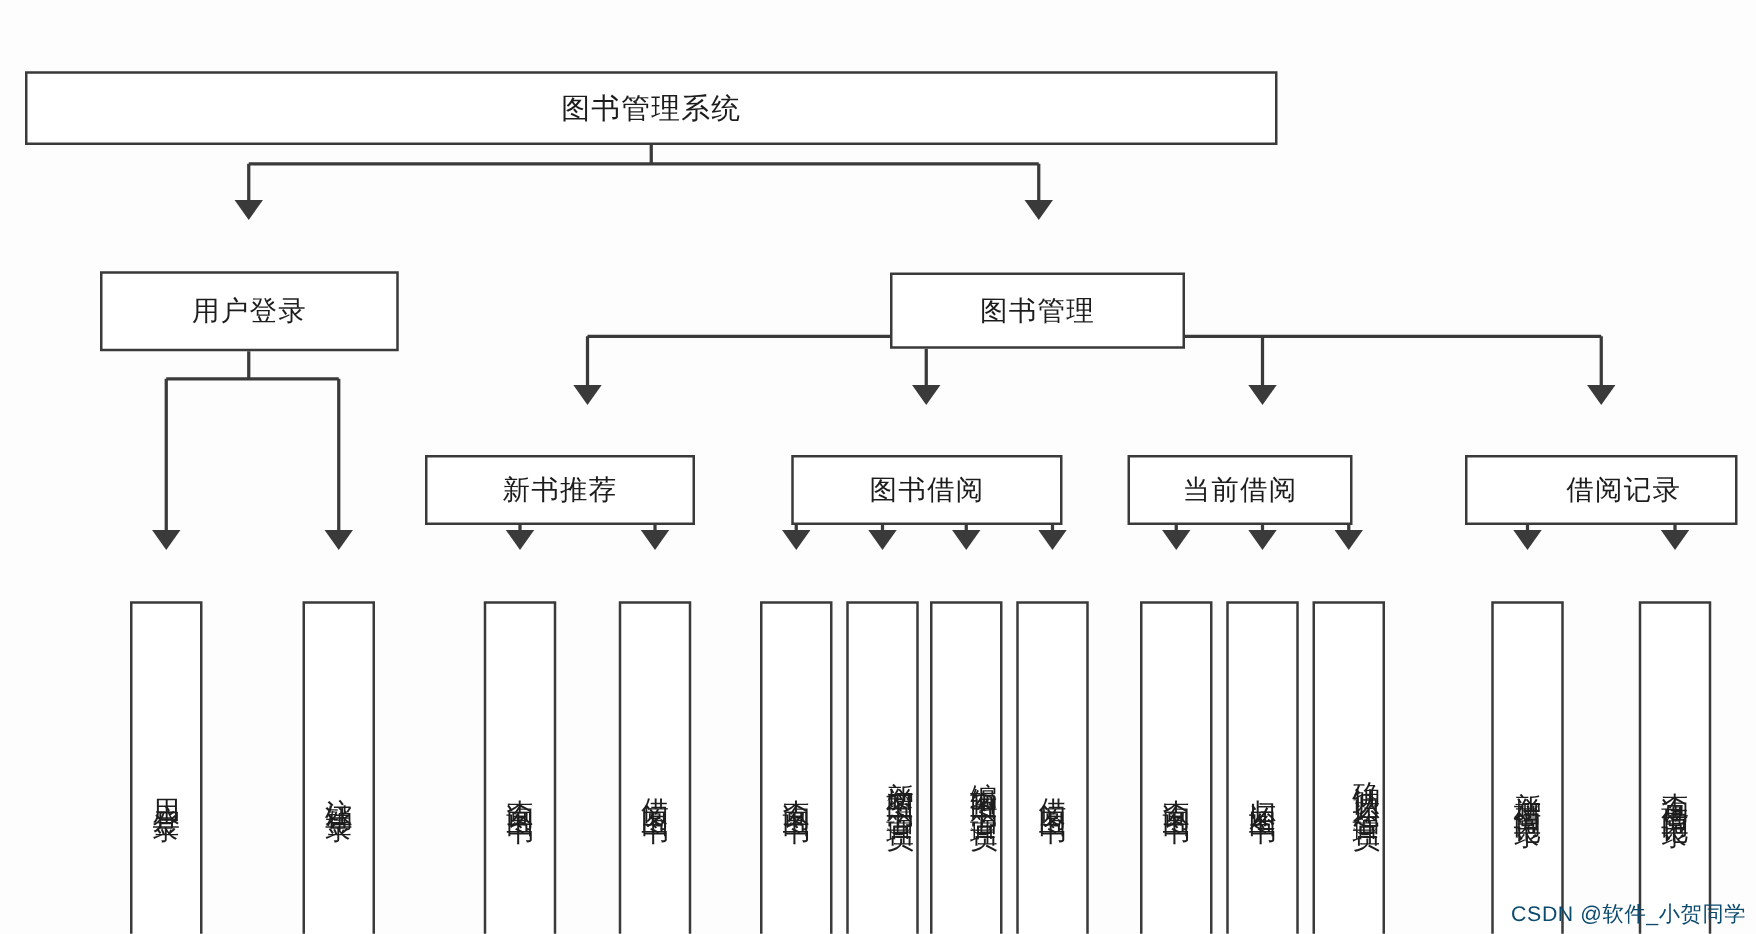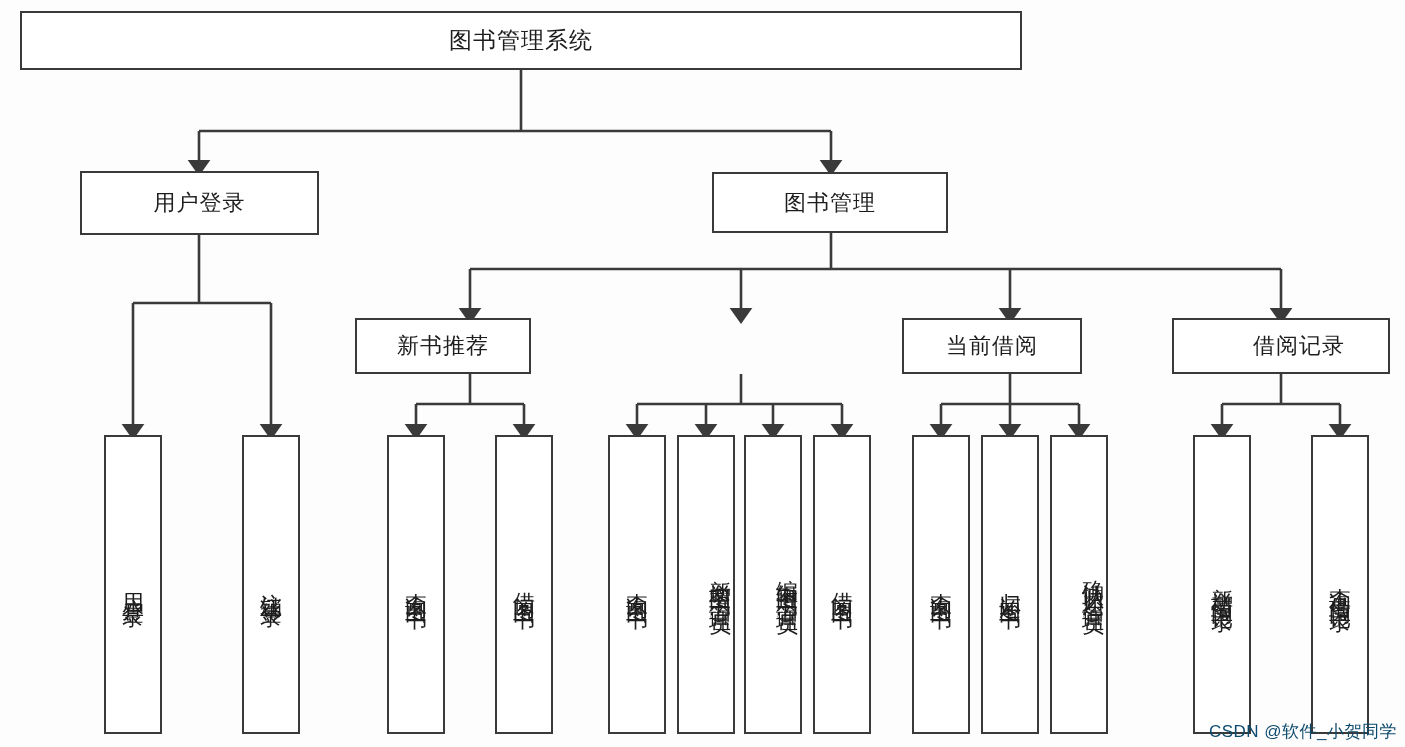--- a/index.html
+++ b/index.html
@@ -12,20 +12,21 @@
   .node{
     position:absolute;
     box-sizing:border-box;
     background:#ffffff;
     border:2.5px solid #3a3a3a;
     display:flex;
     align-items:center;
     justify-content:center;
     color:#1d1d1d;
     line-height:1.18;
+    margin-top:46px;
   }
   .node.horiz{font-size:22px;letter-spacing:1px;}
   .node.root{font-size:23px;letter-spacing:1px;}
   .node.leaf{
     writing-mode:vertical-rl;
     text-orientation:upright;
     font-size:22px;
     letter-spacing:5px;
     padding-top:6px;
     padding-bottom:6px;
@@ -103,22 +104,25 @@
     <span>图书管理系统</span>
   </div>
 
   <div class="node horiz" style="left:80px;top:171px;width:239px;height:64px;">
     <span>用户登录</span>
   </div>
   <div class="node horiz" style="left:712px;top:172px;width:236px;height:61px;">
     <span>图书管理</span>
   </div>
 
-  <div class="node horiz" style="left:355px;top:318px;width:176px;height:56px;">
+  <div class="node horiz" style="left:340px;top:318px;width:216px;height:56px;">
     <span>新书推荐</span>
+  </div>
+  <div class="node horiz" style="left:633px;top:318px;width:217px;height:56px;">
+    <span>图书借阅</span>
   </div>
   <div class="node horiz" style="left:902px;top:318px;width:180px;height:56px;">
     <span>当前借阅</span>
   </div>
   <div class="node horiz" style="left:1172px;top:318px;width:218px;height:56px;padding-left:36px;">
     <span>借阅记录</span>
   </div>
 
   <div class="node leaf midalign" style="left:104px;top:435px;width:58px;height:299px;">
     <span>用户登录</span>

